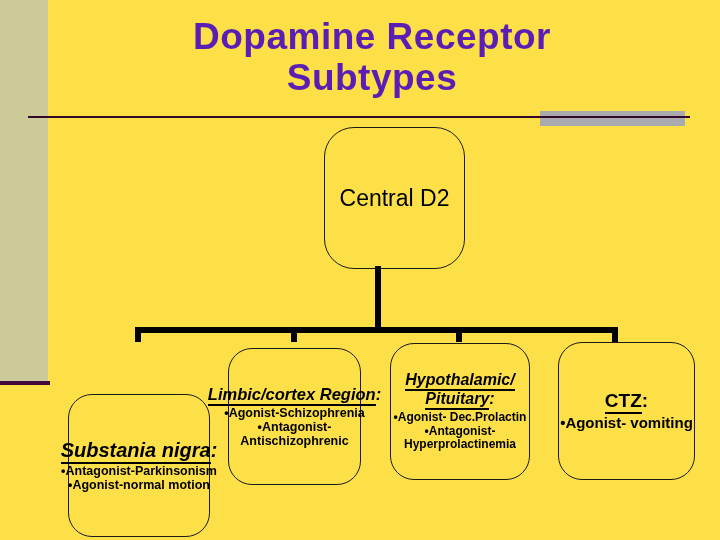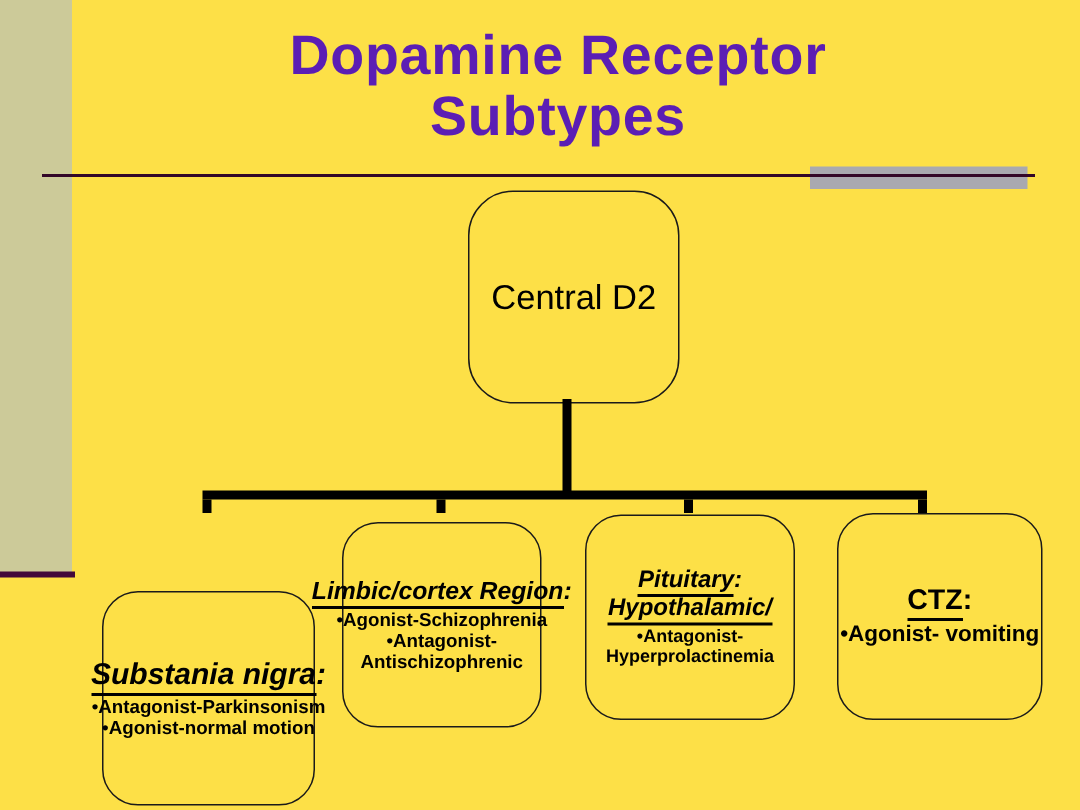--- a/index.html
+++ b/index.html
@@ -19,21 +19,21 @@
   }
   .title span { display:block; }
   .title-accent-bar { position:absolute; left:540px; top:111px; width:145px; height:15px; background:#A9A9B0; }
   .title-underline { position:absolute; left:28px; top:116px; width:662px; height:2px; background:#330728; }
   
   .node {
     position:absolute; border:1.4px solid #1a1a1a; border-radius:24px;
     display:flex; flex-direction:column; align-items:center; justify-content:center;
     text-align:center; background:transparent;
   }
-  .root-box { left:312px; top:127px; width:139px; height:140px; border-radius:30px; font-size:23px; font-weight:400; }
+  .root-box { left:324px; top:127px; width:139px; height:140px; border-radius:30px; font-size:23px; font-weight:400; }
   .box1 { left:68px;  top:353px; width:140px; height:141px;margin-top:41px; }
   .box2 { left:228px; top:348px; width:131px; height:135px; }
   .box3 { left:390px; top:343px; width:138px; height:135px; }
   .box4 { left:558px; top:342px; width:135px; height:136px; }
   .hd { font-weight:bold; white-space:nowrap; margin-bottom:2px; }
   .hd .u { border-bottom:2px solid #000; padding-bottom:1px; }
   .it { font-style:italic; }
   .hd-line { display:block; line-height:1.18; }
   .ln { font-weight:bold; white-space:nowrap; line-height:1.14; }
   .box1 .hd { font-size:20px; }   .box1 .ln { font-size:12.5px; }
@@ -85,23 +85,24 @@
     <div class="hd it">
       <span class="u">Limbic/cortex Region</span><span>:</span>
     </div>
     <div class="ln">•Agonist-Schizophrenia</div>
     <div class="ln">•Antagonist-</div>
     <div class="ln">Antischizophrenic</div>
   </div>
 
   <div class="node box3">
     <div class="hd it">
+      <span class="hd-line"><span class="u">Hypothalamic/</span></span>
       <span class="hd-line"><span class="u">Pituitary</span><span>:</span></span>
-      <span class="hd-line"><span class="u">Hypothalamic/</span></span>
     </div>
+    <div class="ln">•Agonist- Dec.Prolactin</div>
     <div class="ln">•Antagonist-</div>
     <div class="ln">Hyperprolactinemia</div>
   </div>
 
   <div class="node box4">
     <div class="hd">
       <span class="u">CTZ</span><span>:</span>
     </div>
     <div class="ln">•Agonist- vomiting</div>
   </div>

